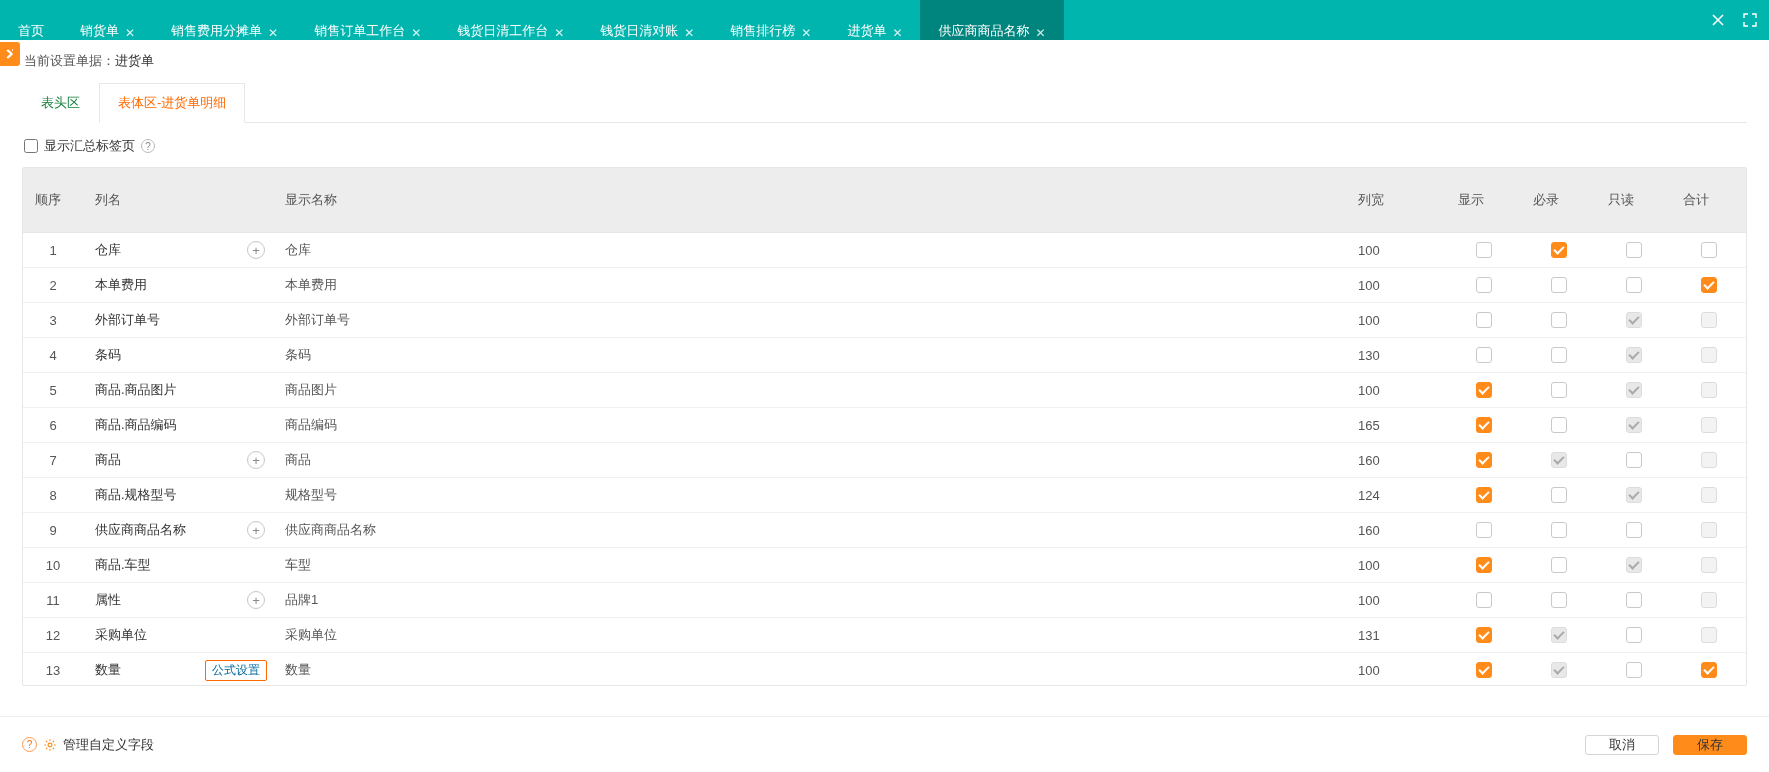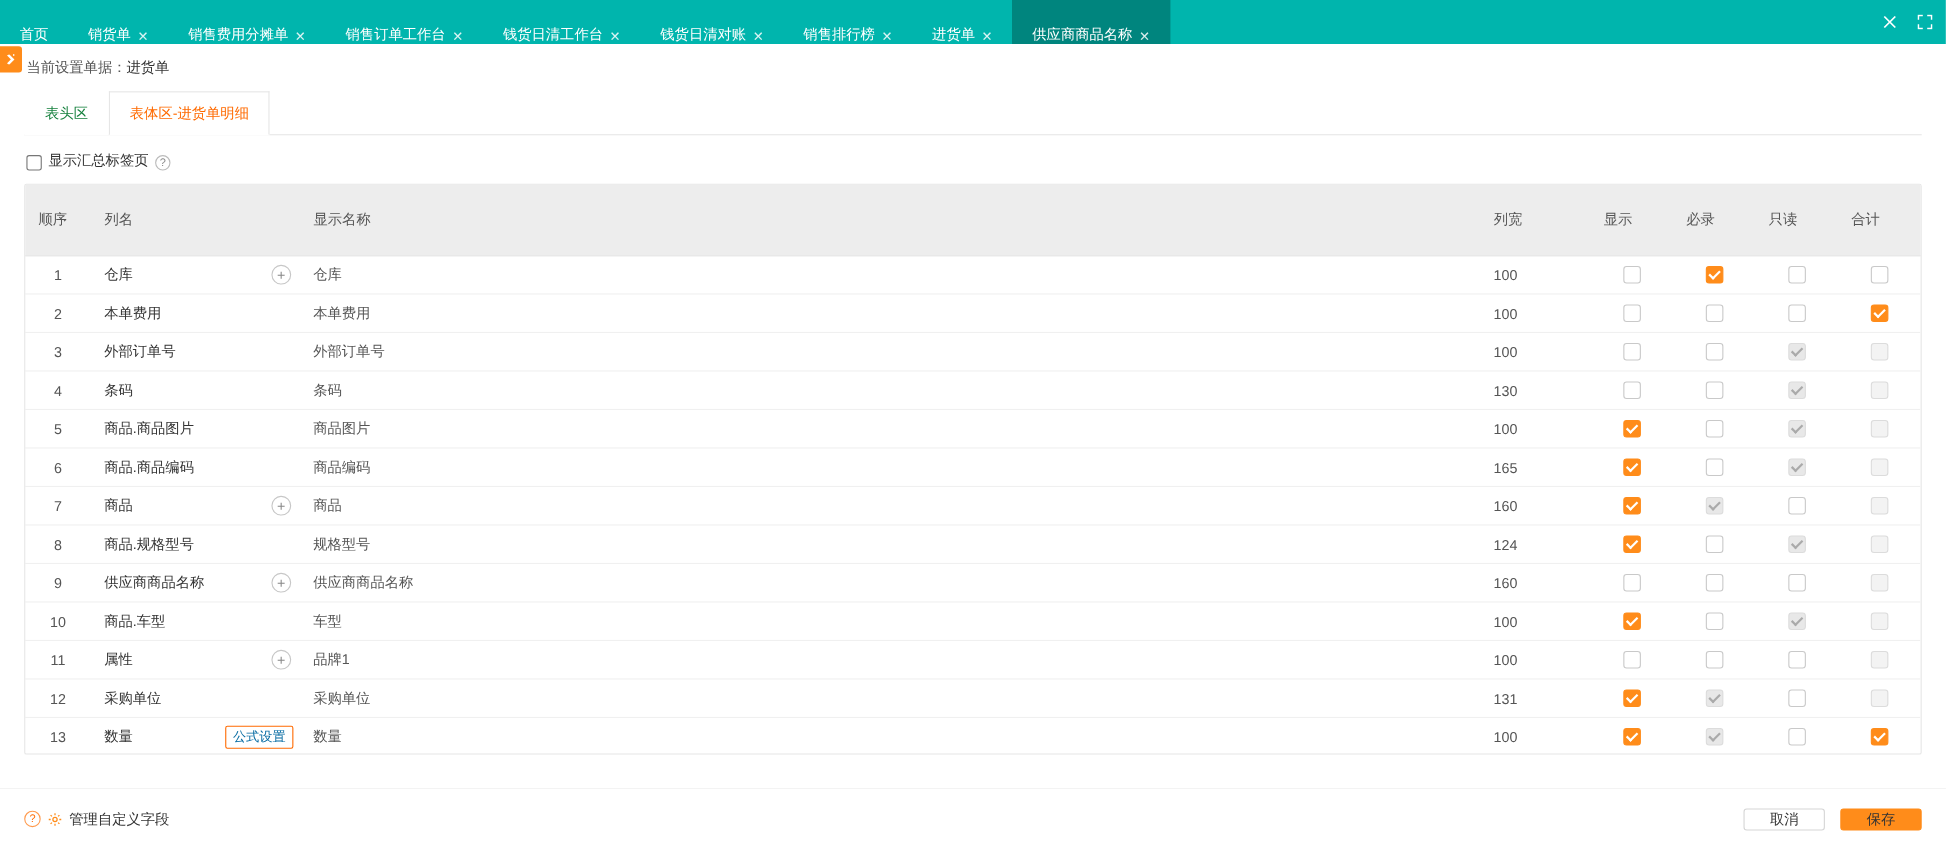--- a/index.html
+++ b/index.html
@@ -18,21 +18,21 @@
 .sub-toggle svg{stroke:#fff}
 
 .subhead{padding:12px 24px 6px 24px;font-size:13px;color:#555}
 .subhead .prefix{color:#555}
 
 .content-wrap{padding:0 22px 70px 22px}
 .section-tabs{display:flex;border-bottom:1px solid #e6e6e6;margin-top:6px}
 .section-tab{padding:10px 18px;cursor:pointer;font-size:13px;color:#15803d;border:1px solid transparent;border-bottom:none;position:relative;top:1px;background:#fff}
 .section-tab.active{color:#ff6a00;border-color:#e6e6e6;border-bottom:1px solid #fff}
 
-.summary-row{display:flex;align-items:flex-end;gap:6px;padding:14px 2px 12px 2px;color:#555}
+.summary-row{display:flex;align-items:center;gap:6px;padding:14px 2px 12px 2px;color:#555}
 .summary-row input[type=checkbox]{width:14px;height:14px}
 .help-ico{width:14px;height:14px;border:1px solid #bbb;border-radius:50%;display:inline-flex;align-items:center;justify-content:center;font-size:10px;color:#888;cursor:pointer}
 
 .grid{border:1px solid #e6e6e6;border-radius:2px}
 .grid-head{display:flex;background:#ededed;border-bottom:1px solid #e6e6e6;font-weight:500}
 .grid-head .cell{padding:23px 12px;color:#555}
 .grid-body{max-height:452px;overflow-y:auto}
 .grid-row{display:flex;align-items:center;border-bottom:1px solid #f0f0f0}
 .grid-row .cell{padding:8px 12px;color:#555;display:flex;align-items:center}
 .c-seq{width:60px;justify-content:center}

